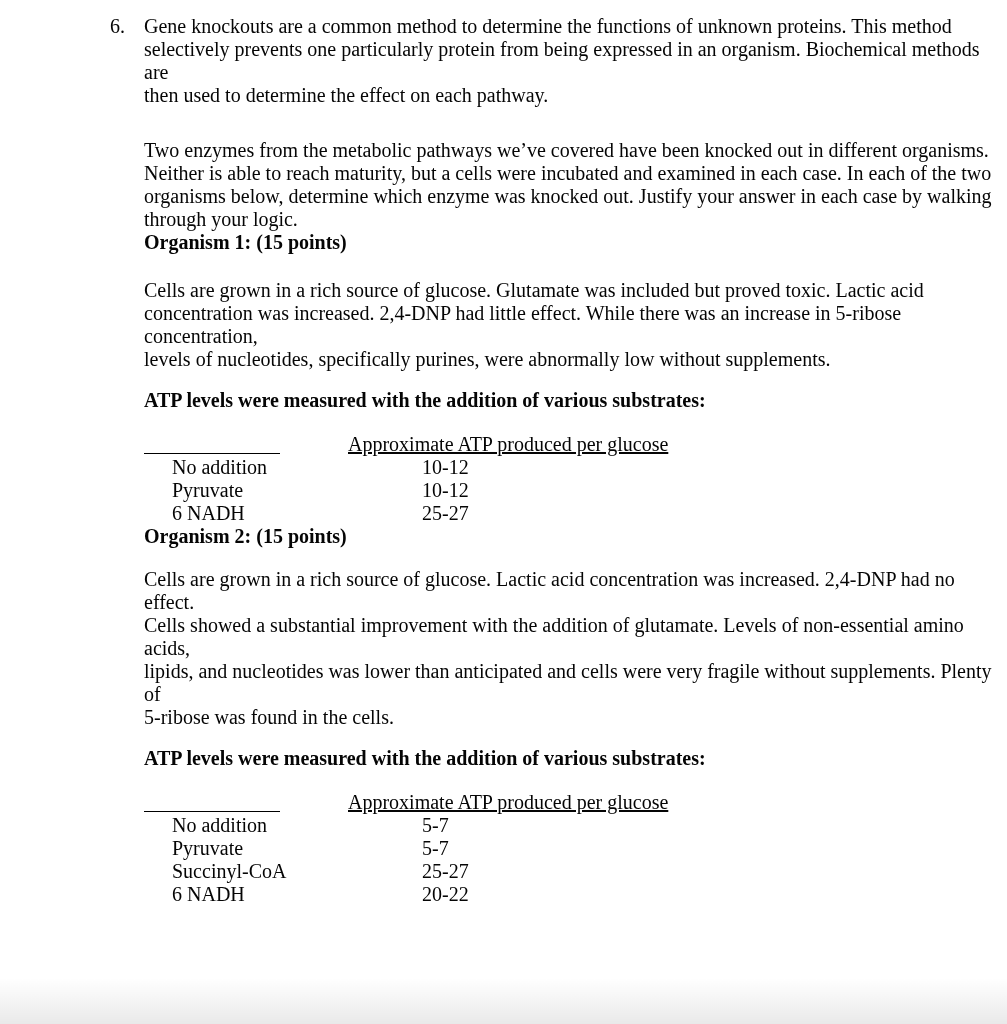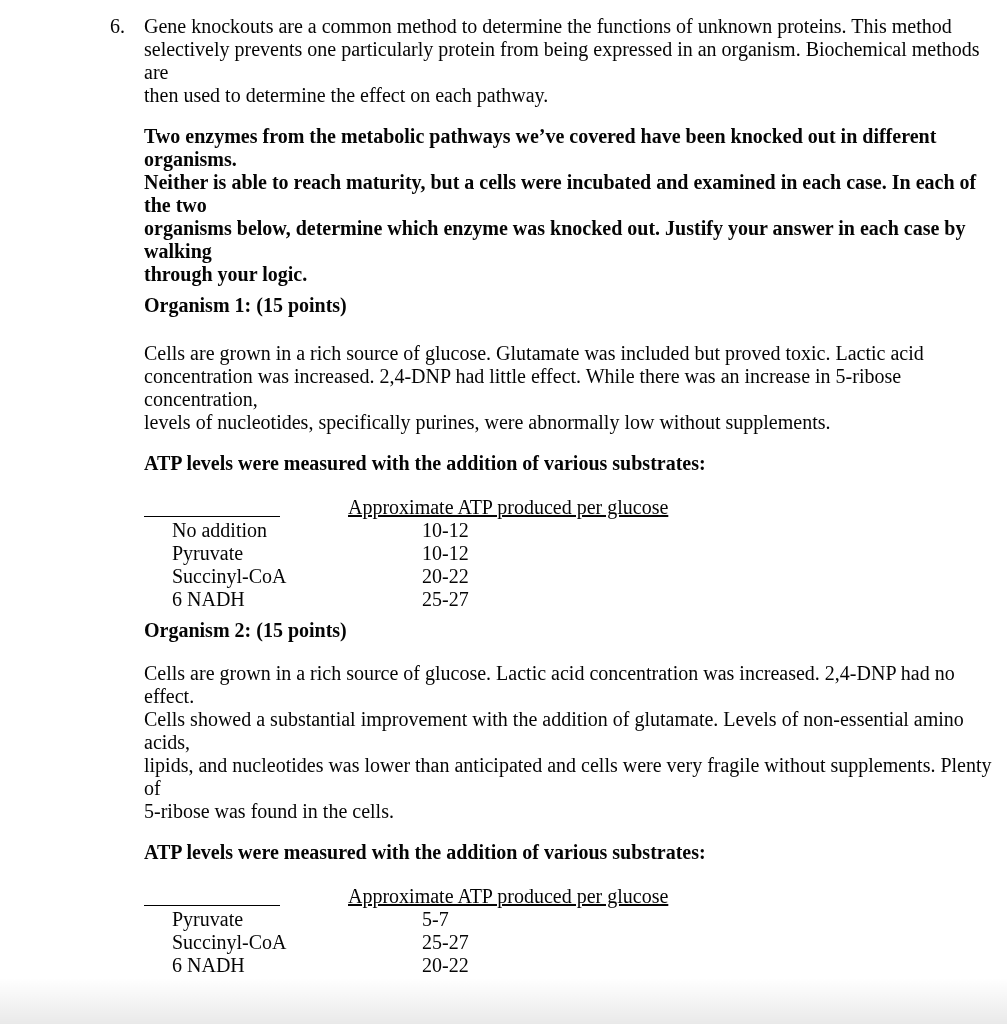--- a/index.html
+++ b/index.html
@@ -33,30 +33,30 @@
     margin: 0;
   }
   .q-num {
     width: 34px;
     flex: 0 0 34px;
   }
   .q-text {
     white-space: pre-line;
     flex: 1 1 auto;
   }
-  .mt-p2   { margin-top: 18px; font-weight: bold; }
+  .mt-p2   { margin-top: 32px; }
   .mt-h1   { margin-top: 19px; }
   .mt-desc { margin-top: 25px; }
   .mt-atp  { margin-top: 18px; font-weight: bold; }
   .mt-tbl  { margin-top: 21px; }
   .mt-h2   { margin-top: 159px; }
   .mt-p5   { margin-top: 20px; }
   .heading {
     font-weight: bold;
-    margin: 8px 0 0 34px;
+    margin: 0 0 0 34px;
   }
   .atp-table {
     margin-left: 34px;
   }
   .t-head {
     position: relative;
     height: 23px;
   }
   .t-blank {
     position: absolute;
@@ -120,42 +120,42 @@
         <span class="t-blank"></span>
         <span class="t-htext">Approximate ATP produced per glucose</span>
       </div>
       <div class="t-row">
         <span class="t-c1">No addition</span><span>10-12</span>
       </div>
       <div class="t-row">
         <span class="t-c1">Pyruvate</span><span>10-12</span>
       </div>
       <div class="t-row">
-        <span class="t-c1">Succinyl-CoA</span><span>20-22</span>
-      </div>
-      <div class="t-row">
         <span class="t-c1">6 NADH</span><span>25-27</span>
       </div>
     </div>
 
     <p class="heading mt-h2">Organism 2: (15 points)</p>
 
     <p class="para mt-p5">Cells are grown in a rich source of glucose. Lactic acid concentration was increased. 2,4-DNP had no effect.
 Cells showed a substantial improvement with the addition of glutamate. Levels of non-essential amino acids,
 lipids, and nucleotides was lower than anticipated and cells were very fragile without supplements. Plenty of
 5-ribose was found in the cells.</p>
 
     <p class="para mt-atp">ATP levels were measured with the addition of various substrates:</p>
 
     <div class="atp-table mt-tbl">
       <div class="t-head">
         <span class="t-blank"></span>
         <span class="t-htext">Approximate ATP produced per glucose</span>
       </div>
       <div class="t-row">
+        <span class="t-c1">No addition</span><span>5-7</span>
+      </div>
+      <div class="t-row">
         <span class="t-c1">Pyruvate</span><span>5-7</span>
       </div>
       <div class="t-row">
         <span class="t-c1">Succinyl-CoA</span><span>25-27</span>
       </div>
       <div class="t-row">
         <span class="t-c1">6 NADH</span><span>20-22</span>
       </div>
     </div>
 

